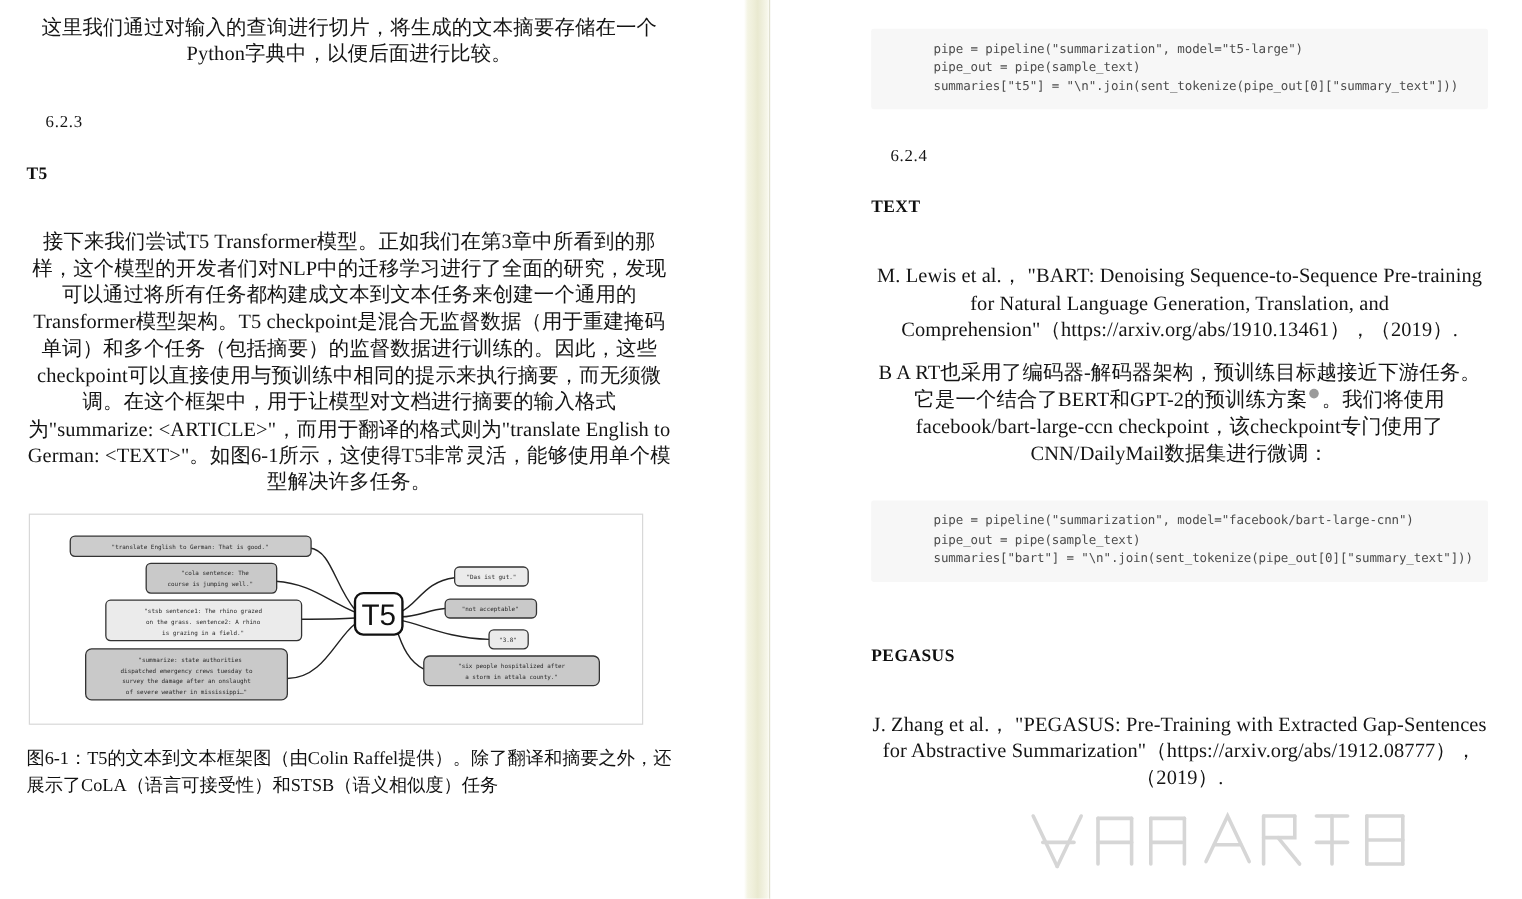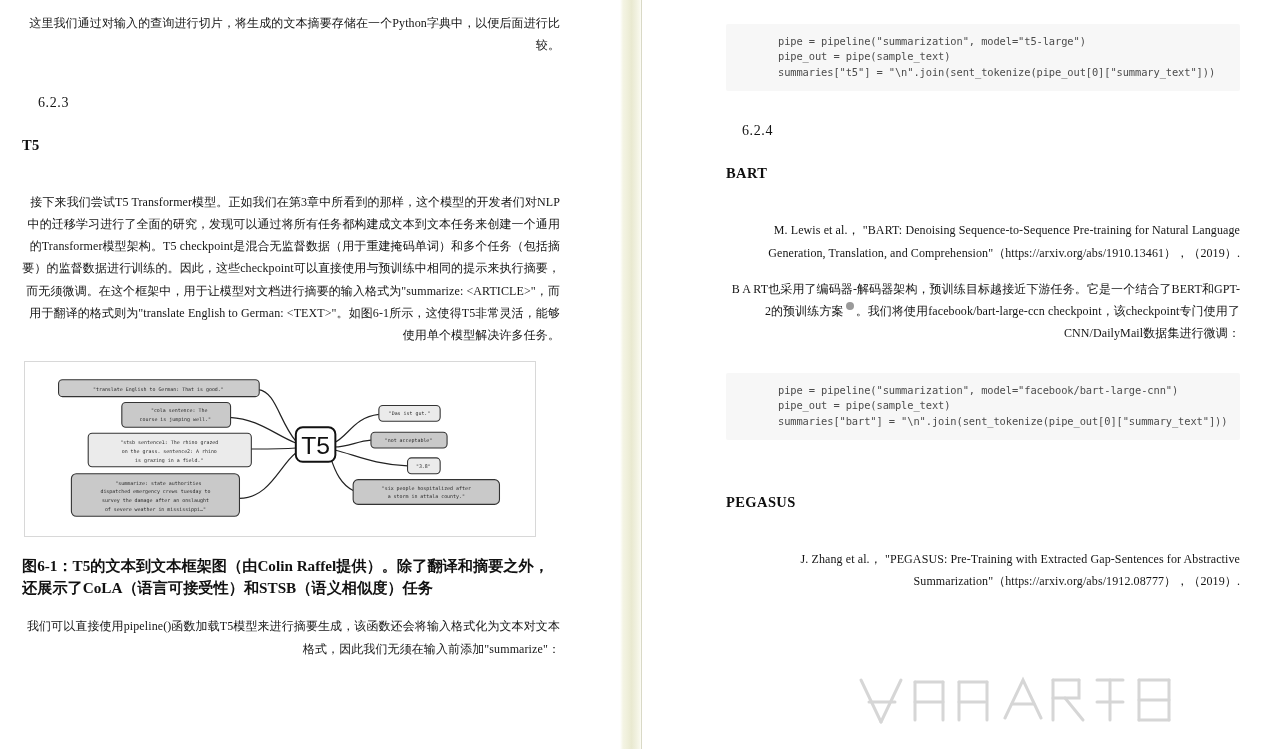--- a/index.html
+++ b/index.html
@@ -47,24 +47,24 @@
   .col-right{
     flex:1;
     box-sizing:border-box;
     padding:10px 28px 0 84px;
     background:#fff;
     position:relative;
   }
 
   p{margin:0 0 14px 0;}
   .body-text{
-    font-size:12px;
+    font-size:17px;
     line-height:22.3px;
     letter-spacing:0.1px;
-    text-align:right;
+    text-align:center;
     color:#141414;
     word-break:break-word;
   }
 
   .sec-num{
     font-size:14px;
     line-height:20px;
     margin:0 0 0 16px;
     color:#141414;
     letter-spacing:.6px;
@@ -76,23 +76,23 @@
     letter-spacing:.4px;
     color:#0f0f0f;
   }
   .spacer-s{height:14px;}
   .spacer-m{height:22px;}
   .spacer-l{height:30px;}
 
   .caption{
     font-size:15.2px;
     line-height:22.4px;
-    font-weight:700;
+    font-weight:400;
     color:#111;
-    margin:0 0 16px 0;
+    margin:0 0 4px 0;
   }
 
   
   .codeblock{
     background:#f7f7f7;
     border-radius:2px;
     padding:10px 12px 11px 52px;
     font-family:"DejaVu Sans Mono", monospace;
     font-size:10.4px;
     line-height:15.4px;
@@ -237,38 +237,37 @@
         <g>
           <rect class="nd" x="330" y="119" width="148" height="25" rx="5" fill="#c9c9c9"></rect>
           <text class="node-text" x="404" y="129" text-anchor="middle">"six people hospitalized after</text>
           <text class="node-text" x="404" y="138" text-anchor="middle">a storm in attala county."</text>
         </g>
       </svg>
     </div>
 
     <p class="caption">图6-1：T5的文本到文本框架图（由Colin  Raffel提供）。除了翻译和摘要之外，还展示了CoLA（语言可接受性）和STSB（语义相似度）任务</p>
 
-    <p class="body-text">我们可以直接使用pipeline()函数加载T5模型来进行摘要生成，该函数还会将输入格式化为文本对文本格式，因此我们无须在输入前添加"summarize"：</p>
   </div>
 
   <div class="gutter"></div>
 
   <div class="col-right">
 
     <div class="spacer-s"></div>
 
     <div class="codeblock"><span class="ln">pipe = pipeline("summarization", model="t5-large")</span><span class="ln">pipe_out = pipe(sample_text)</span><span class="ln">summaries["t5"] = "\n".join(sent_tokenize(pipe_out[0]["summary_text"]))</span></div>
 
     <div class="spacer-l"></div>
 
     <p class="sec-num">6.2.4</p>
 
     <div class="spacer-m"></div>
 
-    <p class="sec-title">BART</p>
+    <p class="sec-title">TEXT</p>
 
     <div class="spacer-m"></div>
 
     <p class="body-text">M. Lewis et al.， "BART: Denoising Sequence-to-Sequence Pre-training for Natural Language Generation, Translation, and Comprehension"（https://arxiv.org/abs/1910.13461），（2019）.</p>
 
     <p class="body-text"><span>B A RT也采用了编码器-解码器架构，预训练目标越接近下游任务。它是一个结合了BERT和GPT-2的预训练方案</span><span class="fn-dot"></span><span>。我们将使用facebook/bart-large-ccn checkpoint，该checkpoint专门使用了CNN/DailyMail数据集进行微调：</span></p>
 
     <div class="spacer-s"></div>
 
     <div class="codeblock"><span class="ln">pipe = pipeline("summarization", model="facebook/bart-large-cnn")</span><span class="ln">pipe_out = pipe(sample_text)</span><span class="ln">summaries["bart"] = "\n".join(sent_tokenize(pipe_out[0]["summary_text"]))</span></div>

